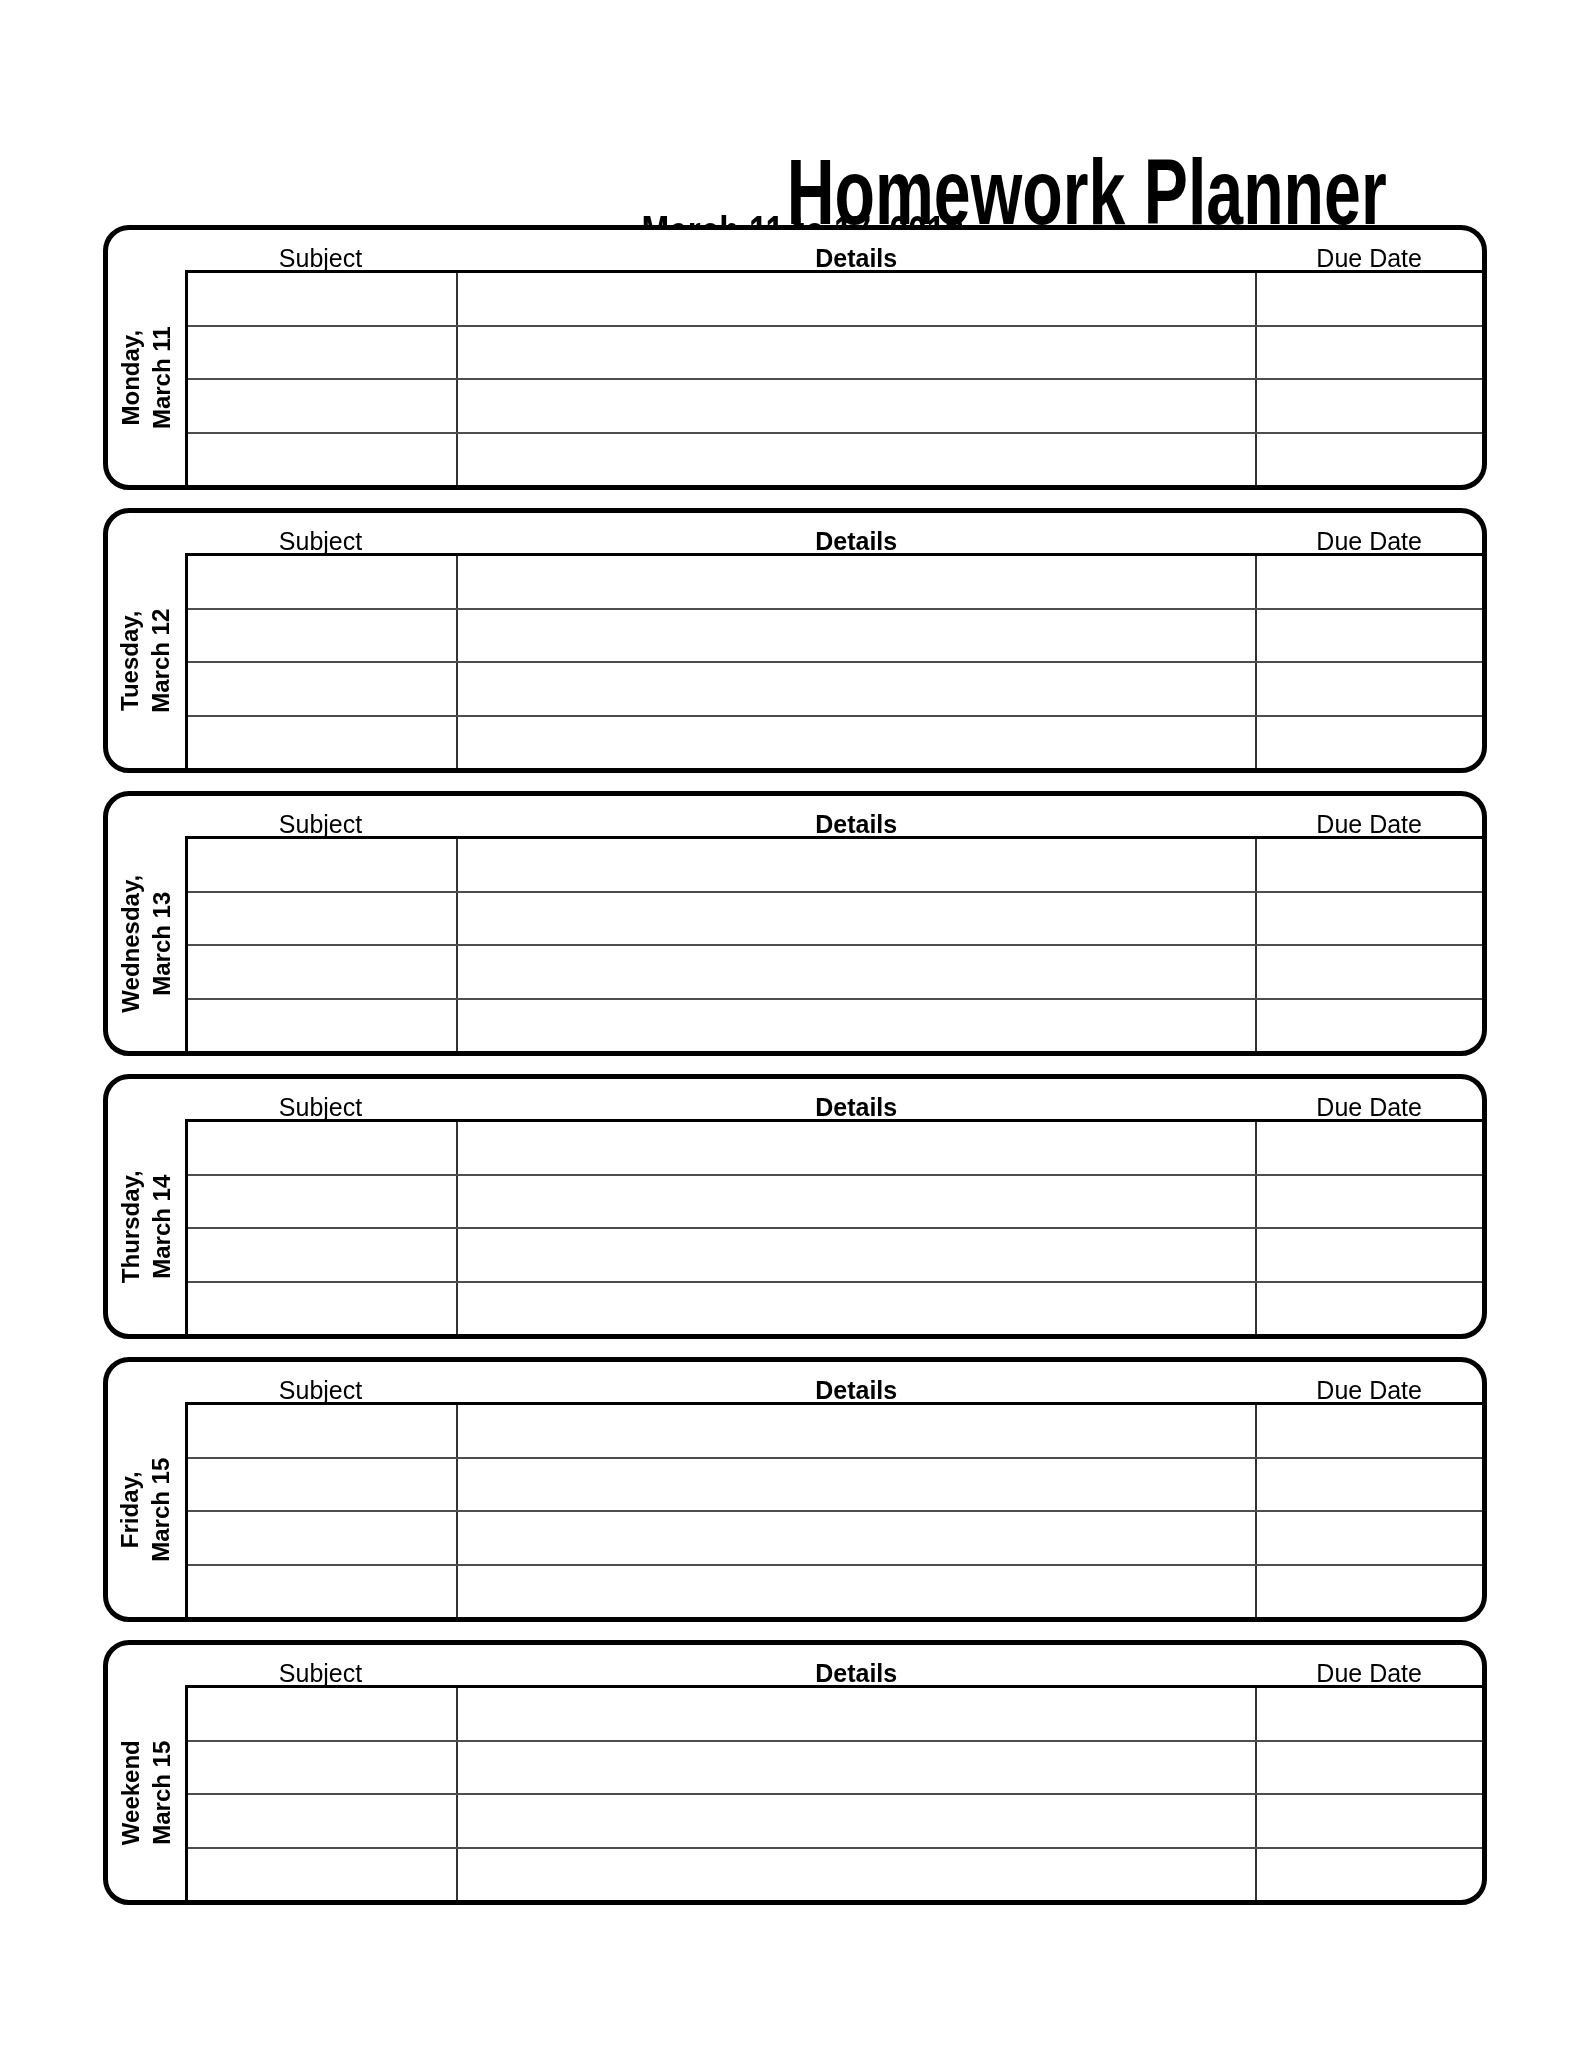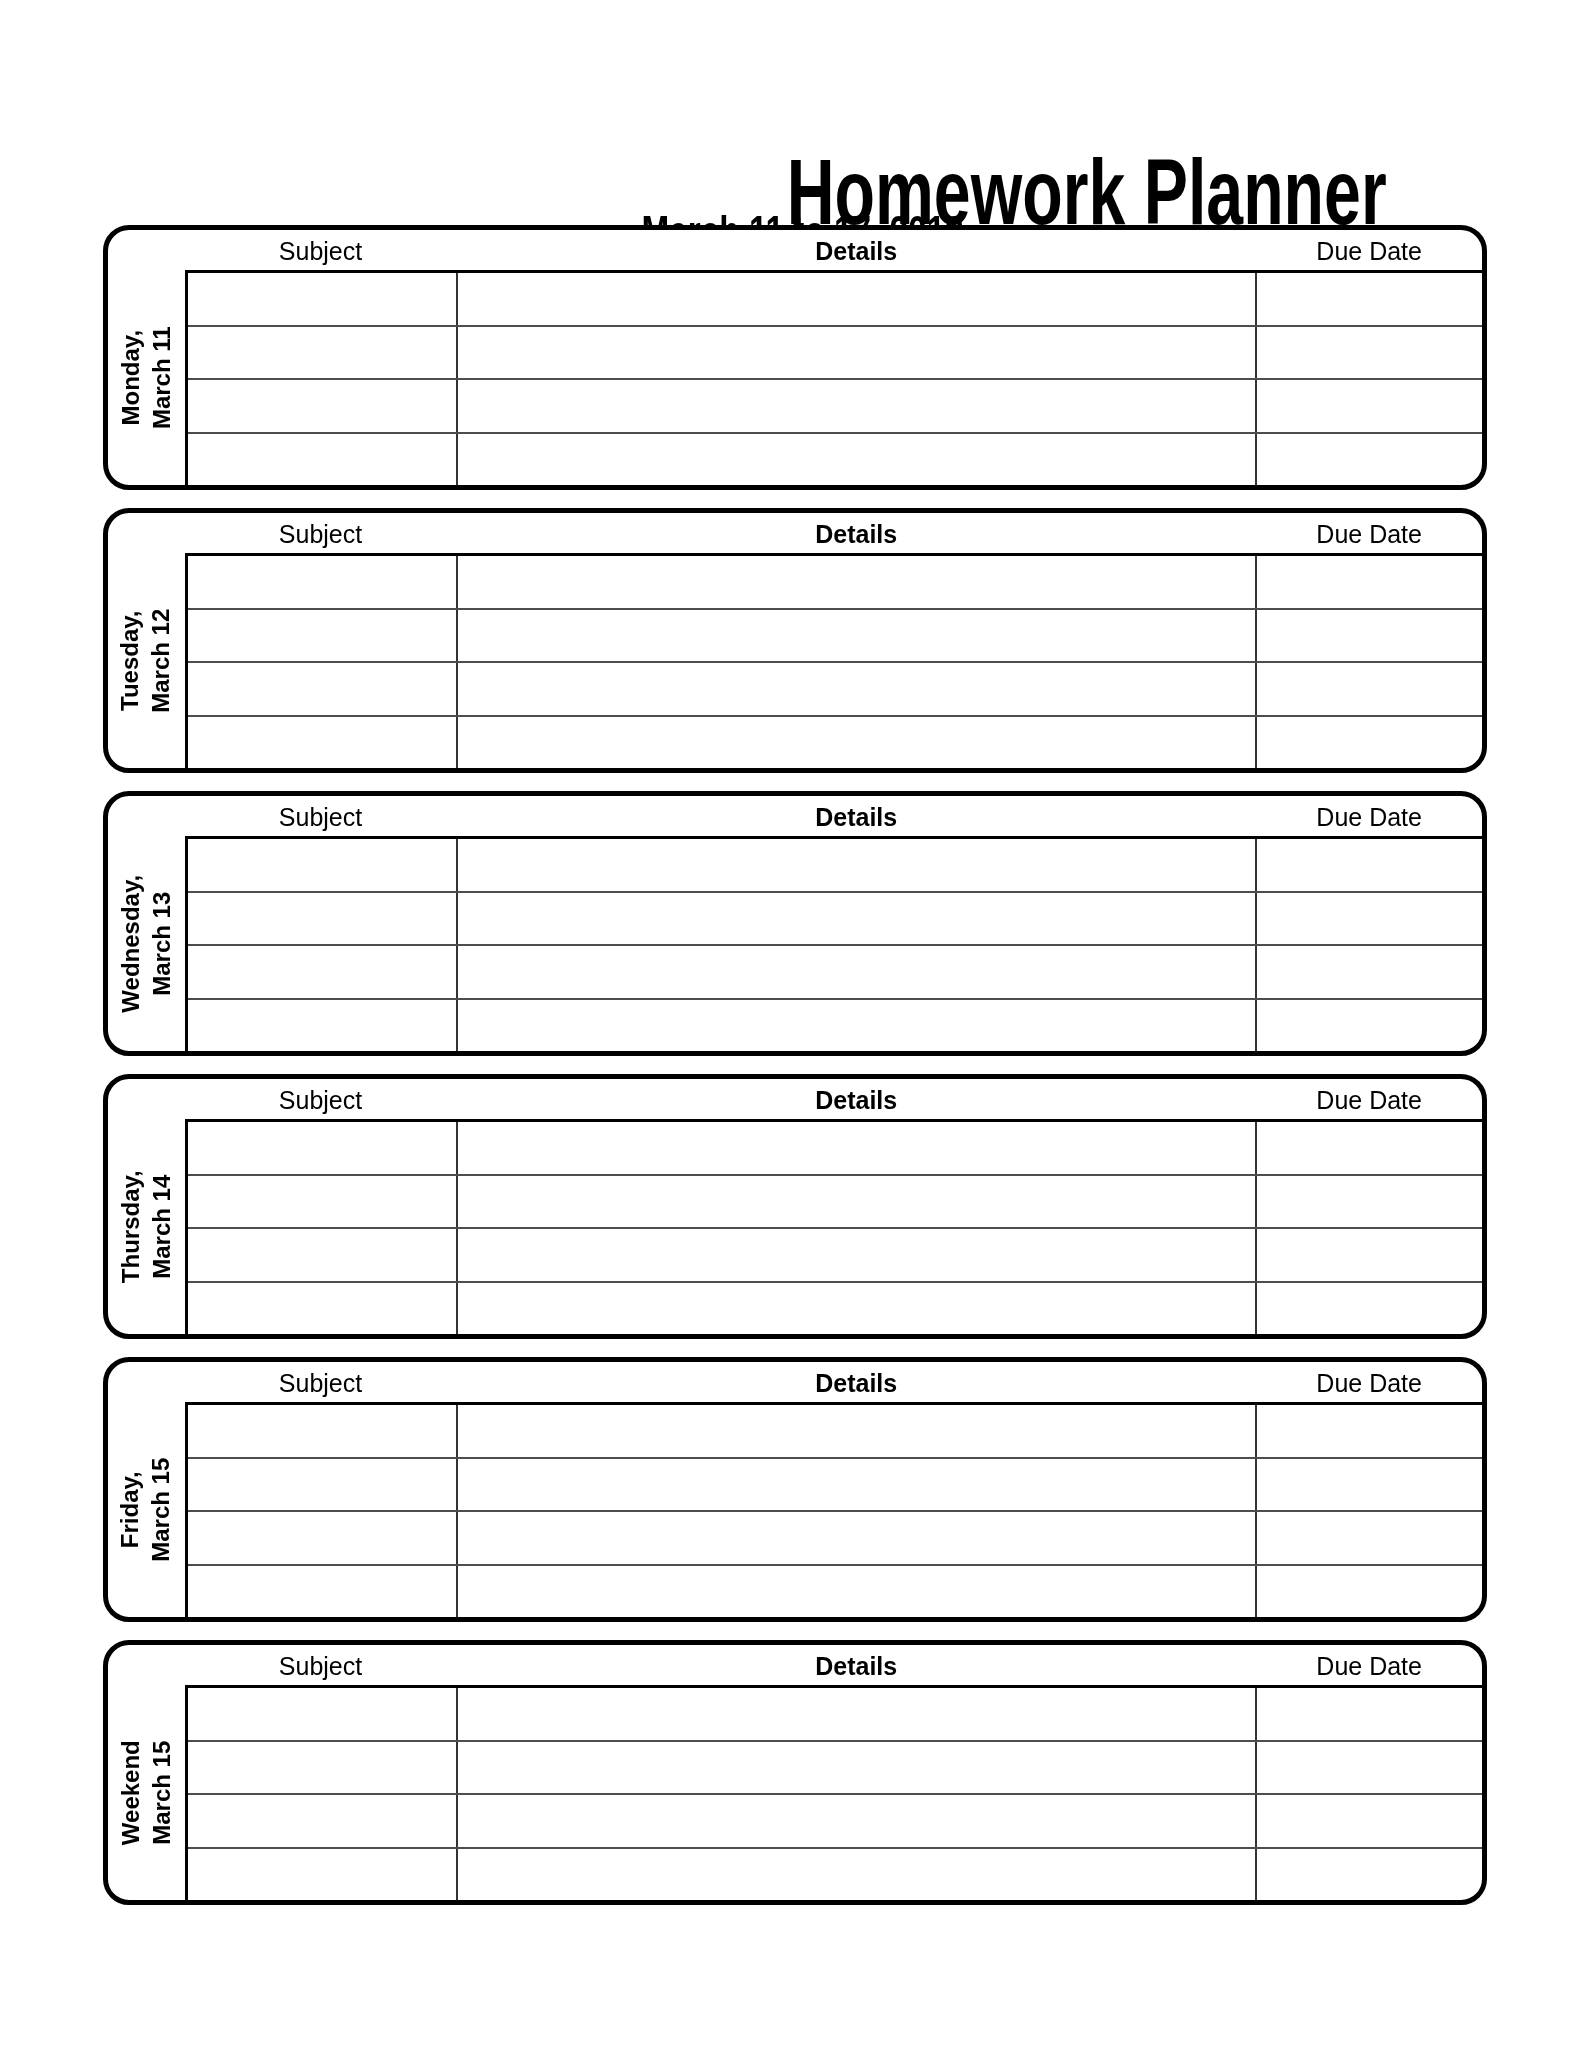--- a/index.html
+++ b/index.html
@@ -59,21 +59,21 @@
     height: 265px;
     box-sizing: border-box;
     border: 5px solid #000;
     border-radius: 26px;
     margin-bottom: 18px;
     background: #fff;
     overflow: hidden;
   }
   .col-headers {
     position: absolute;
-    top: 1px;
+    top: 8px;
     left: 77px;
     right: 0;
     height: 40px;
     display: flex;
   }
   .col-h {
     display: flex;
     align-items: center;
     justify-content: center;
     font-size: 25px;

